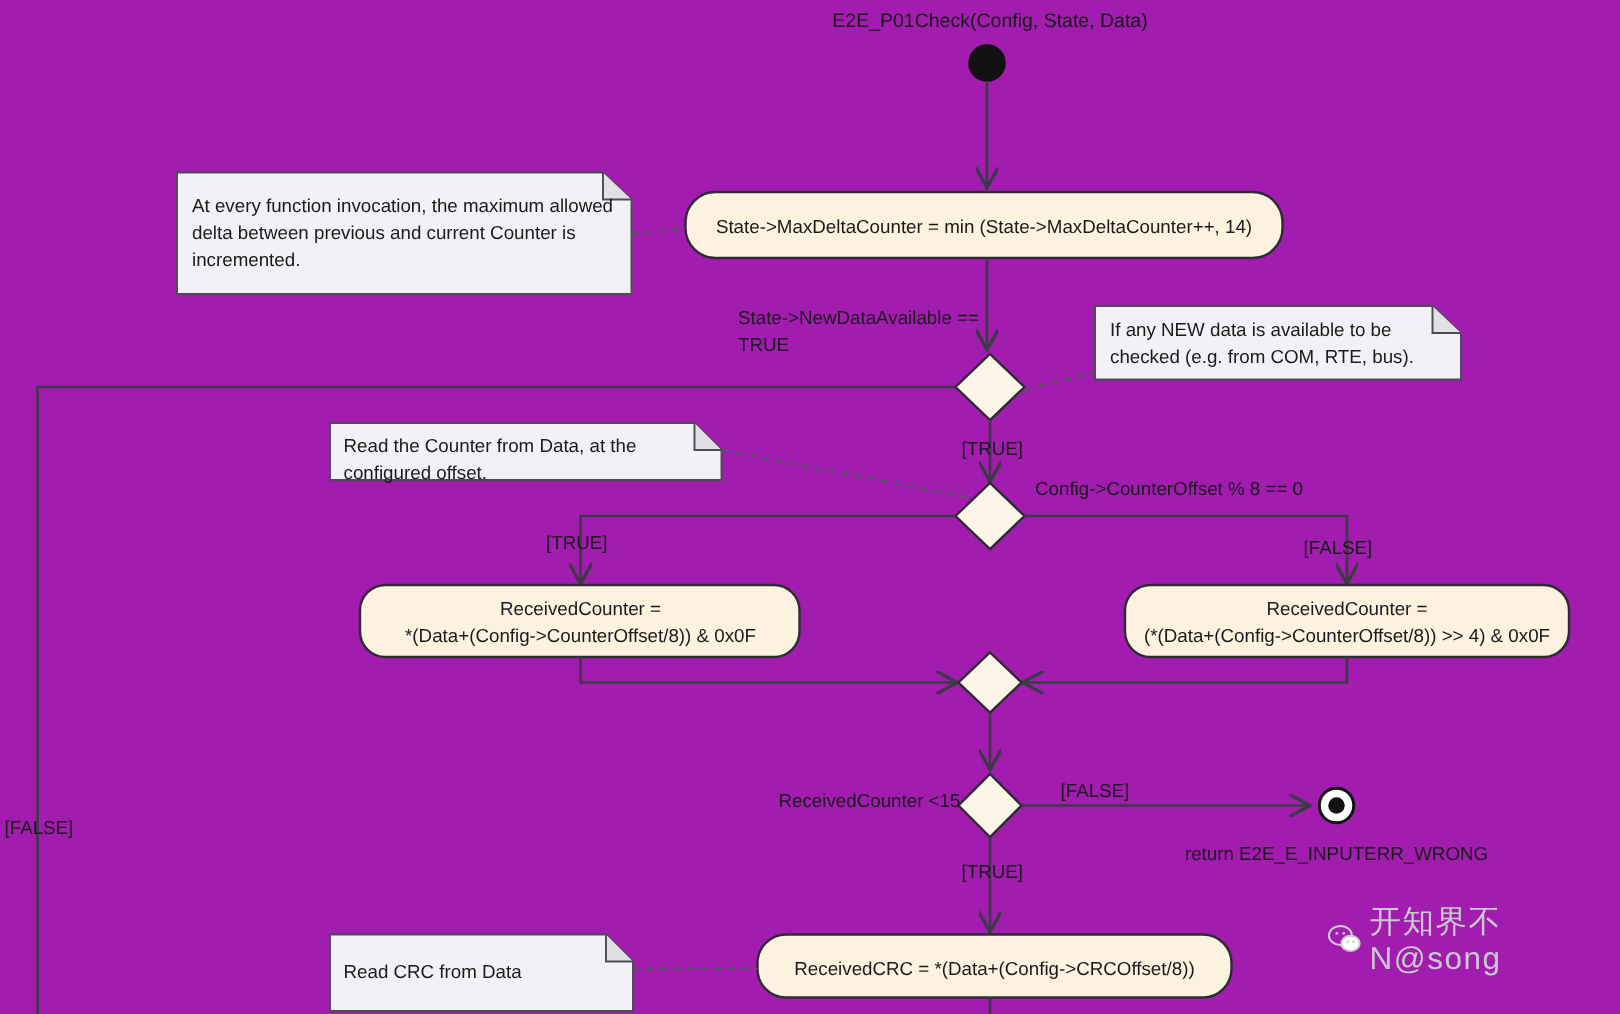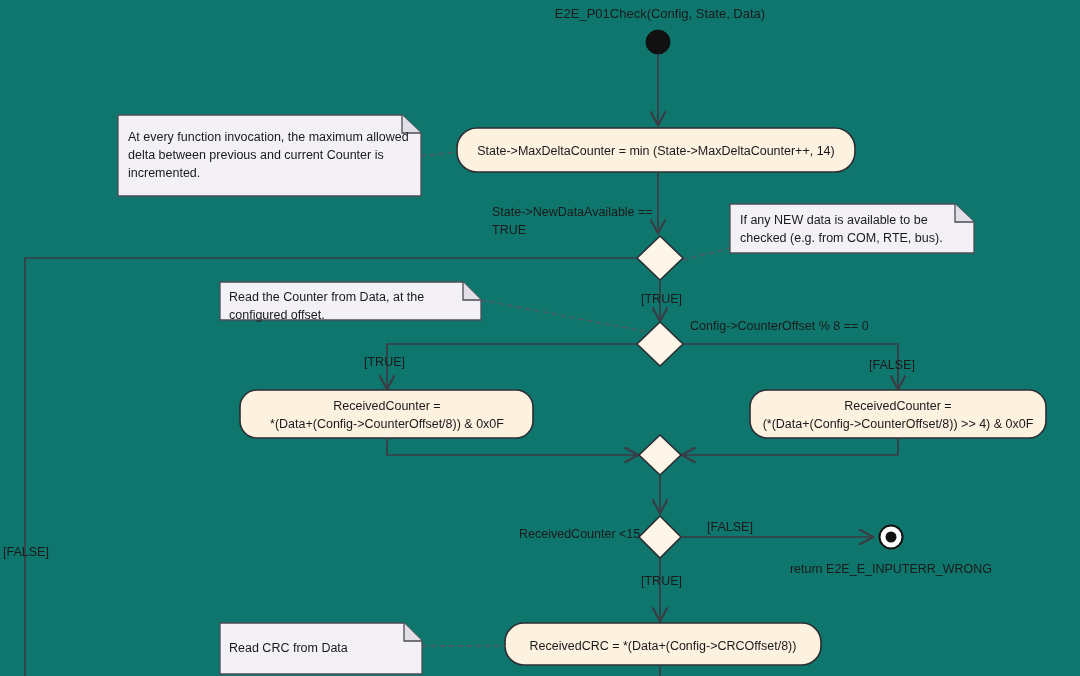--- a/index.html
+++ b/index.html
@@ -7,21 +7,21 @@
     padding: 0;
     background: #ffffff;
   }
   body {
     font-family: "Liberation Sans", sans-serif;
   }
   #canvas {
     position: relative;
     width: 1080px;
     height: 676px;
-    background: #0f766e;
+    background: #a21caf;
     overflow: hidden;
   }
   #diagram-svg {
     position: absolute;
     left: 0;
     top: 0;
     width: 1080px;
     height: 676px;
   }
   .svg-label {
@@ -187,14 +187,25 @@
     <rect x="505" y="623" width="316" height="42" rx="19" ry="19" fill="#fdf1e0" class="node-shape-action"></rect>
     <text class="svg-label-action" x="663" y="650" text-anchor="middle">ReceivedCRC = *(Data+(Config-&gt;CRCOffset/8))</text>
     <line class="flow-line" x1="660" y1="665" x2="660" y2="676"></line>
 
     <path d="M 220 623 L 404 623 L 422 641 L 422 674 L 220 674 Z" fill="#f4f1f6" class="node-shape-note"></path>
     <path d="M 404 623 L 404 641 L 422 641" fill="#e2dfe6" class="node-shape-note"></path>
     <text class="svg-label-note" x="229" y="652">Read CRC from Data</text>
     <line class="anchor-line" x1="422" y1="646" x2="505" y2="646"></line>
   </svg>
 
+  <div id="watermark">
+    <svg class="wm-icon" viewBox="0 0 24 24">
+      <ellipse cx="9" cy="9" rx="8" ry="6.6" fill="none" stroke="#c9c9cf" stroke-width="1.4"></ellipse>
+      <circle cx="6.5" cy="7.6" r="1" fill="#c9c9cf"></circle>
+      <circle cx="11.3" cy="7.6" r="1" fill="#c9c9cf"></circle>
+      <ellipse cx="16" cy="14.5" rx="6.4" ry="5.3" fill="#ffffff" stroke="#c9c9cf" stroke-width="1.4"></ellipse>
+      <circle cx="14" cy="13.4" r="0.85" fill="#c9c9cf"></circle>
+      <circle cx="18" cy="13.4" r="0.85" fill="#c9c9cf"></circle>
+    </svg>
+    <span>开知界不N@song</span>
+  </div>
 
 </div>
 
 </body></html>

